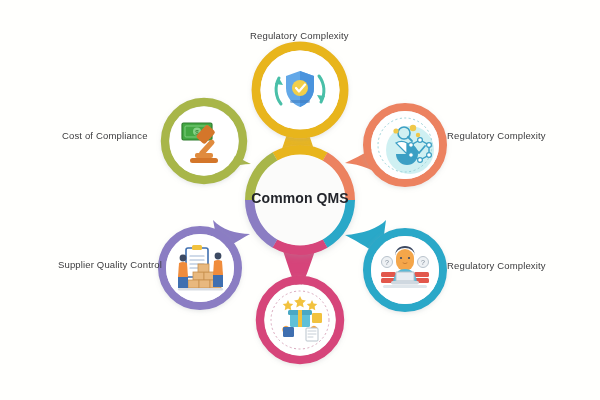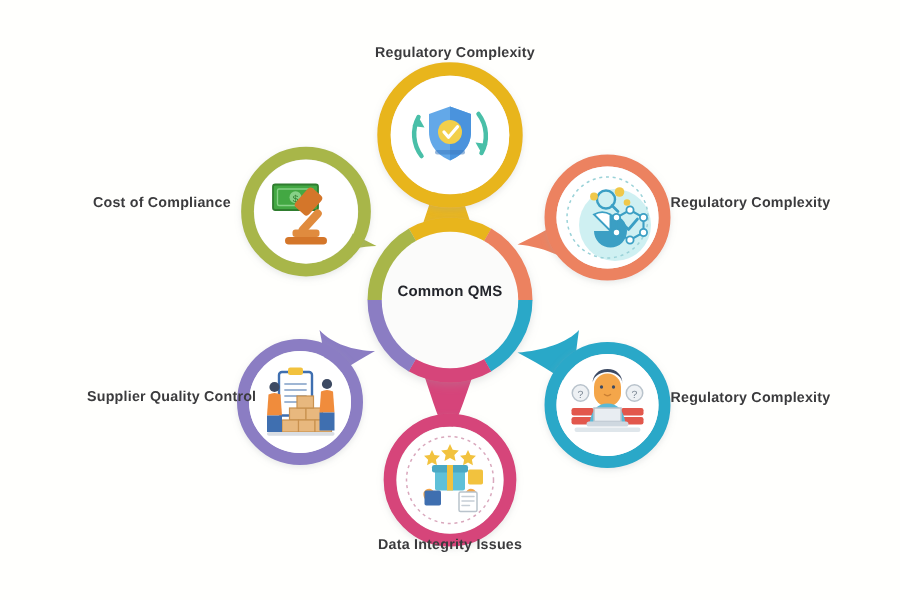--- a/index.html
+++ b/index.html
@@ -22,27 +22,26 @@
     width: 600px;
     height: 400px;
   }
   .node-label {
     position: absolute;
     font-size: 9.5px;
     color: #3b3b3d;
     letter-spacing: 0.15px;
     white-space: nowrap;
     line-height: 1.2;
-    font-weight: bold;
   }
   .center-text {
     position: absolute;
     width: 130px;
     text-align: center;
-    font-size: 10px;
+    font-size: 14px;
     font-weight: bold;
     color: #23252b;
     line-height: 1.45;
     letter-spacing: 0.1px;
   }
 </style>
 </head>
 <body>
 
 <div id="canvas">
@@ -238,19 +237,18 @@
   <div class="center-text" style="left:235px; top:188px;">
     <div>Common QMS</div>
   </div>
 
   <div class="node-label" style="left:250px; top:30px;">Regulatory Complexity</div>
 
   <div class="node-label" style="left:447px; top:130px;">Regulatory Complexity</div>
 
   <div class="node-label" style="left:447px; top:260px;">Regulatory Complexity</div>
 
-  <div class="node-label" style="left:252px; top:358px;">Data Integrity Issues</div>
 
   <div class="node-label" style="left:62px; top:130px;">Cost of Compliance</div>
 
   <div class="node-label" style="left:58px; top:259px;">Supplier Quality Control</div>
 
 </div>
 
 </body></html>

